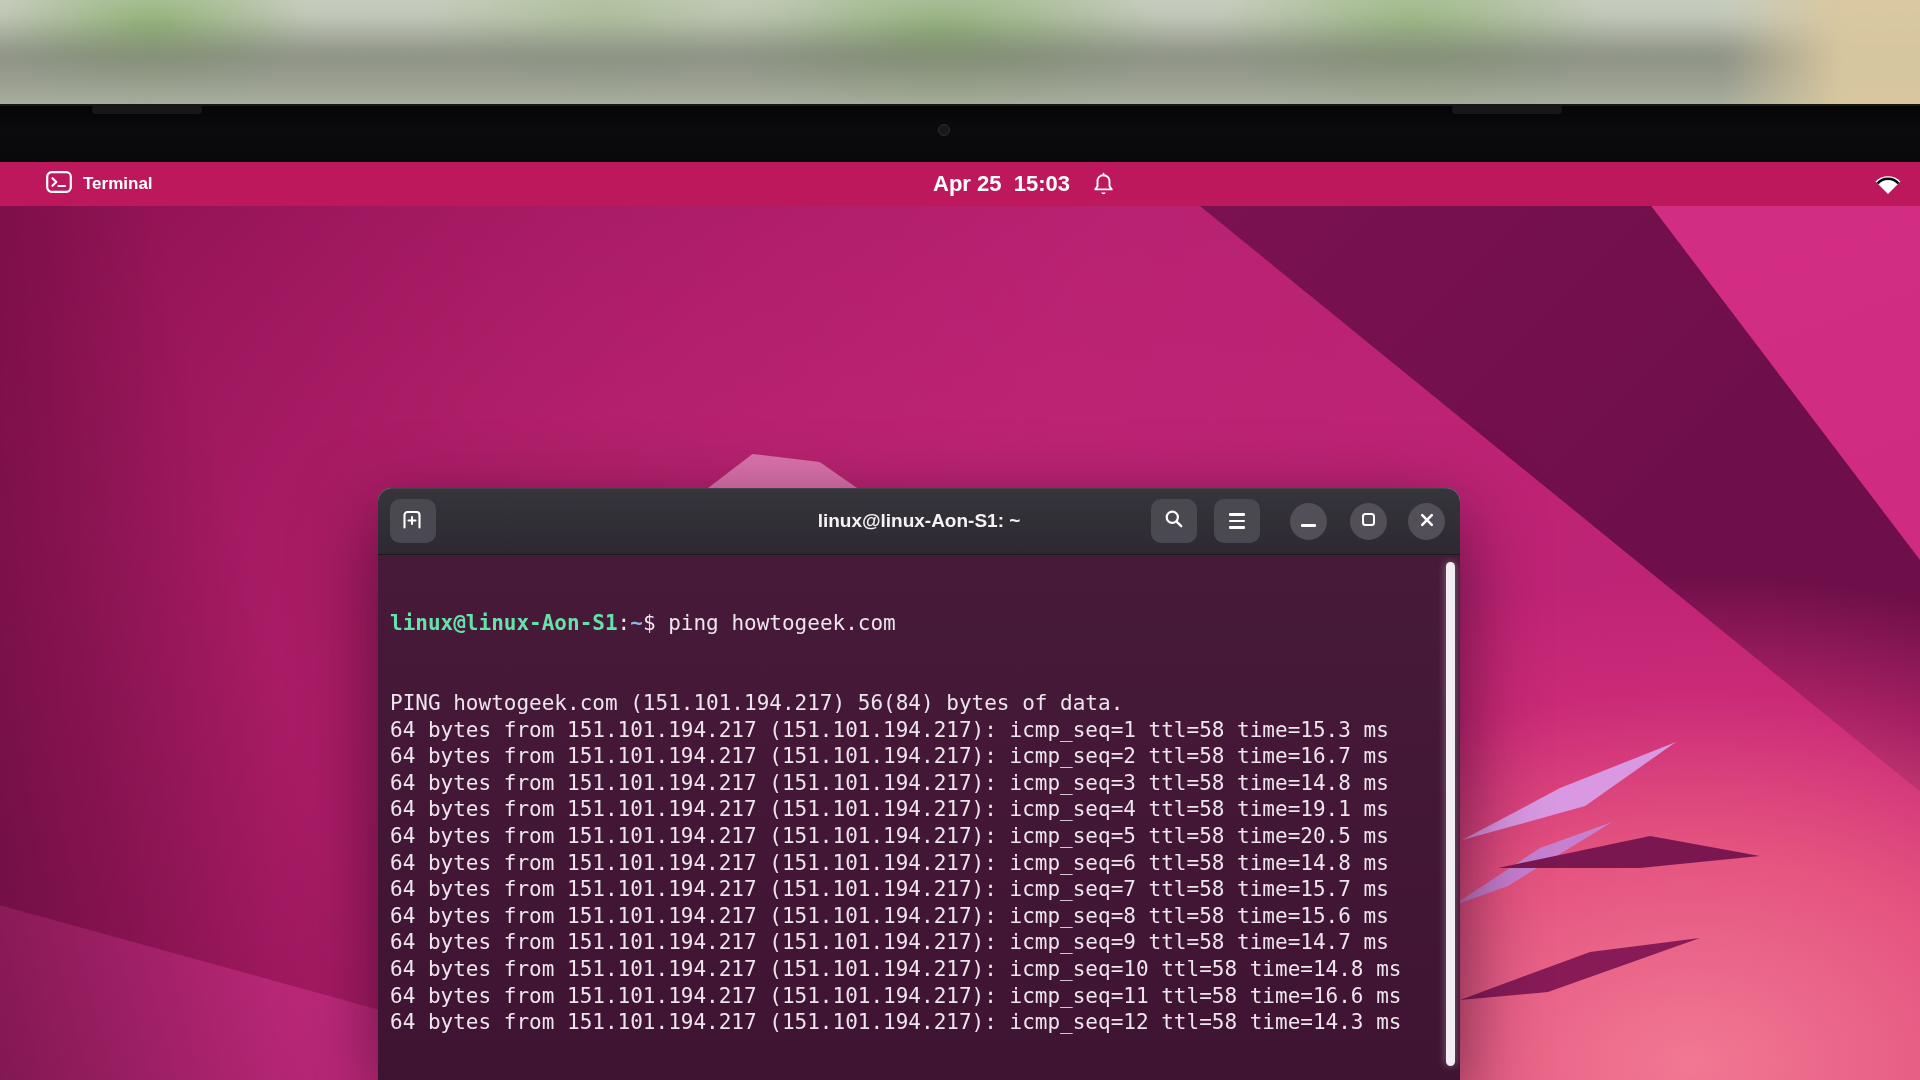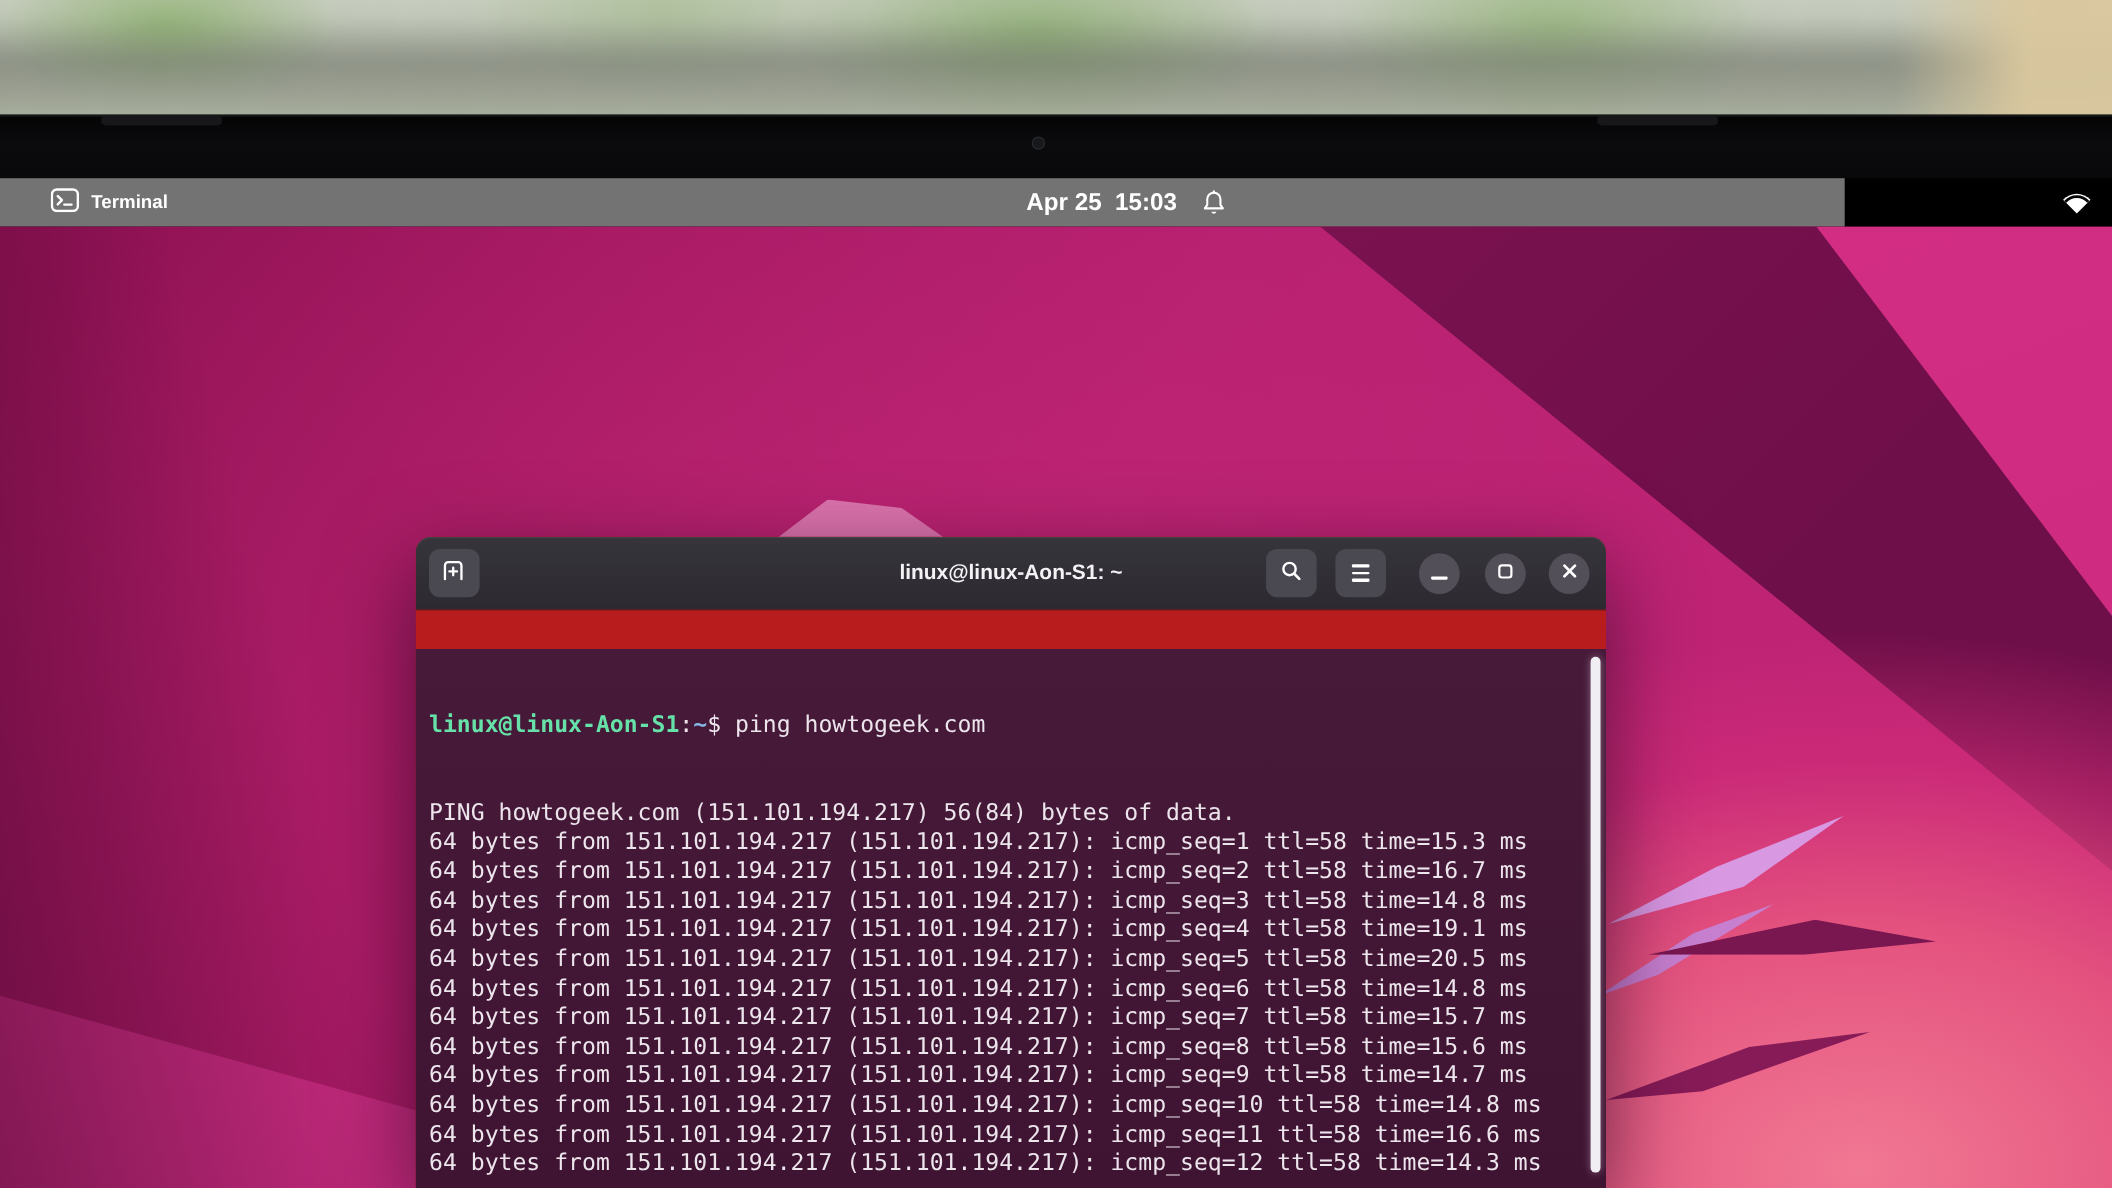--- a/index.html
+++ b/index.html
@@ -23,21 +23,21 @@
   .bezel{position:absolute;top:104px;left:0;width:1920px;height:58px;
     background:linear-gradient(180deg,#040405,#0b0b0d 45%,#09090b);}
   .bezel-top-edge{position:absolute;top:0;left:0;right:0;height:2px;background:rgba(255,255,255,.08);}
   .bumper{position:absolute;top:1px;height:9px;background:#17171a;border-radius:4px;}
   .bumper.left{left:92px;width:110px;}
   .bumper.right{left:1452px;width:110px;}
   .webcam{position:absolute;left:938px;top:20px;width:10px;height:10px;border-radius:50%;
     background:#17181b;border:1px solid #2d2e33;}
 
   
-  .topbar{position:absolute;top:162px;left:0;width:1677px;height:44px;background:#737373;}
+  .topbar{position:absolute;top:162px;left:0;width:1920px;height:44px;background:#be185d;}
   .app-indicator{position:absolute;left:46px;top:0;height:44px;display:flex;align-items:center;gap:11px;}
   .app-indicator .label{font-size:17px;font-weight:700;color:#fff;}
   .clock{position:absolute;left:933px;top:0;height:44px;display:flex;align-items:center;
     font-size:22px;font-weight:700;color:#fff;white-space:pre;}
   .bell{position:absolute;left:1092px;top:10px;}
   .wifi{position:absolute;left:1872px;top:11px;}
 
   
   .wallpaper{position:absolute;top:206px;left:0;width:1920px;height:874px;overflow:hidden;
     background:
@@ -55,21 +55,21 @@
     clip-path:polygon(8% 100%,36% 0,76% 22%,100% 100%);background:#dd74ae;}
   .wp-blades{position:absolute;left:1440px;top:520px;width:380px;height:300px;}
   .blade{position:absolute;inset:0;}
   .blade.b1{clip-path:polygon(5.8% 38%,31.6% 20.7%,62.1% 5.3%,38.2% 26.7%);background:#d898e2;}
   .blade.b2{clip-path:polygon(3.2% 60%,26.3% 40.7%,45.3% 32%,17.9% 53.3%);background:#c77fd0;}
   .blade.b3{clip-path:polygon(15.3% 47.3%,55.3% 36.7%,84.2% 43.3%,52.6% 47.3%);background:#7b1750;}
   .blade.b4{clip-path:polygon(5.3% 91.3%,39.5% 75.3%,68.4% 70.7%,28.4% 88.7%);background:#871b58;}
 
   
   .terminal{position:absolute;left:378px;top:488px;width:1082px;height:592px;
-    border-radius:14px 14px 0 0;background:#b91c1c;
+    border-radius:14px 14px 0 0;background:#5eead4;
     box-shadow:0 26px 80px rgba(35,4,30,.65);}
   .titlebar{position:absolute;top:0;left:0;right:0;height:66px;
     background:linear-gradient(180deg,#37353c,#2c2a30);
     border-bottom:1px solid #1a191e;border-radius:14px 14px 0 0;
     box-shadow:inset 0 1px 0 rgba(255,255,255,.07);}
   .win-title{position:absolute;inset:0;display:flex;align-items:center;justify-content:center;
     font-size:19px;font-weight:700;color:#f4f2f5;}
   .btn-square{position:absolute;top:11px;width:46px;height:44px;border-radius:10px;background:#4a4850;
     display:flex;align-items:center;justify-content:center;}
   .btn-newtab{left:12px;}
@@ -78,21 +78,21 @@
   .btn-circle{position:absolute;top:15px;width:37px;height:37px;border-radius:50%;background:#524f58;
     display:flex;align-items:center;justify-content:center;}
   .btn-min{left:912px;}
   .btn-max{left:972px;}
   .btn-close{left:1030px;}
   .hamburger{display:flex;flex-direction:column;gap:4px;}
   .hamburger i{display:block;width:16px;height:2.4px;background:#fff;border-radius:1px;}
   .minus{display:block;width:15px;height:2.6px;background:#fff;border-radius:1px;margin-top:8px;}
 
   .term-body{position:absolute;top:67px;left:0;right:0;bottom:0;overflow:hidden;
-    background:linear-gradient(180deg,#471a3a,#3f1332);margin-top:35px;}
+    background:linear-gradient(180deg,#471a3a,#3f1332);}
   .scrollbar{position:absolute;top:7px;right:5px;width:9px;bottom:14px;border-radius:5px;
     background:#f1eef3;box-shadow:0 0 8px rgba(255,255,255,.35);}
   .term-text{position:absolute;top:2px;left:12px;right:26px;
     font-family:"DejaVu Sans Mono",monospace;font-size:21px;line-height:26.6px;
     color:#ece5ec;white-space:pre;}
   .term-line{white-space:pre;}
   .c-user{color:#66e2a8;font-weight:700;}
   .c-path{color:#86b9e8;font-weight:700;}
 </style>
 </head>

